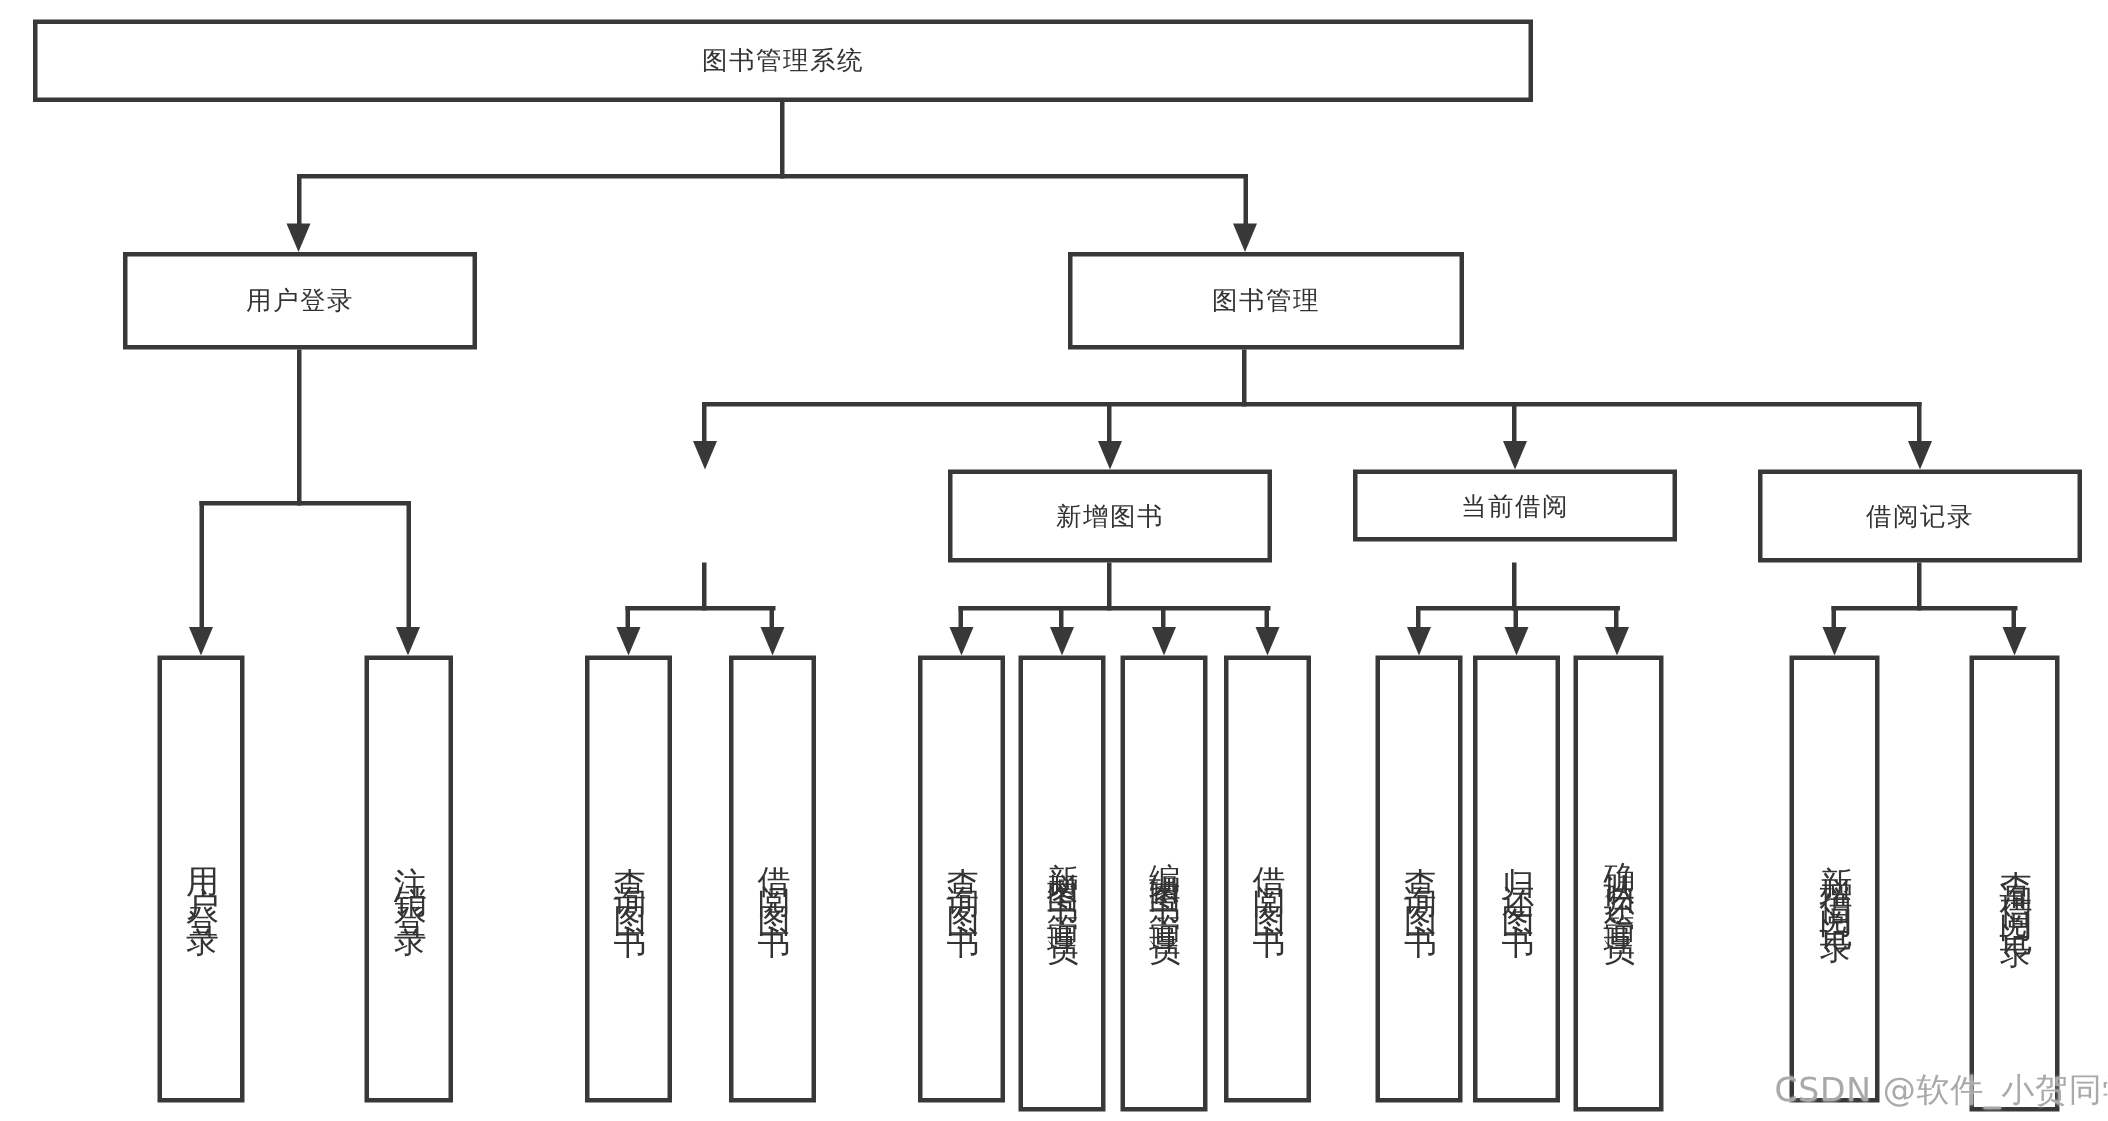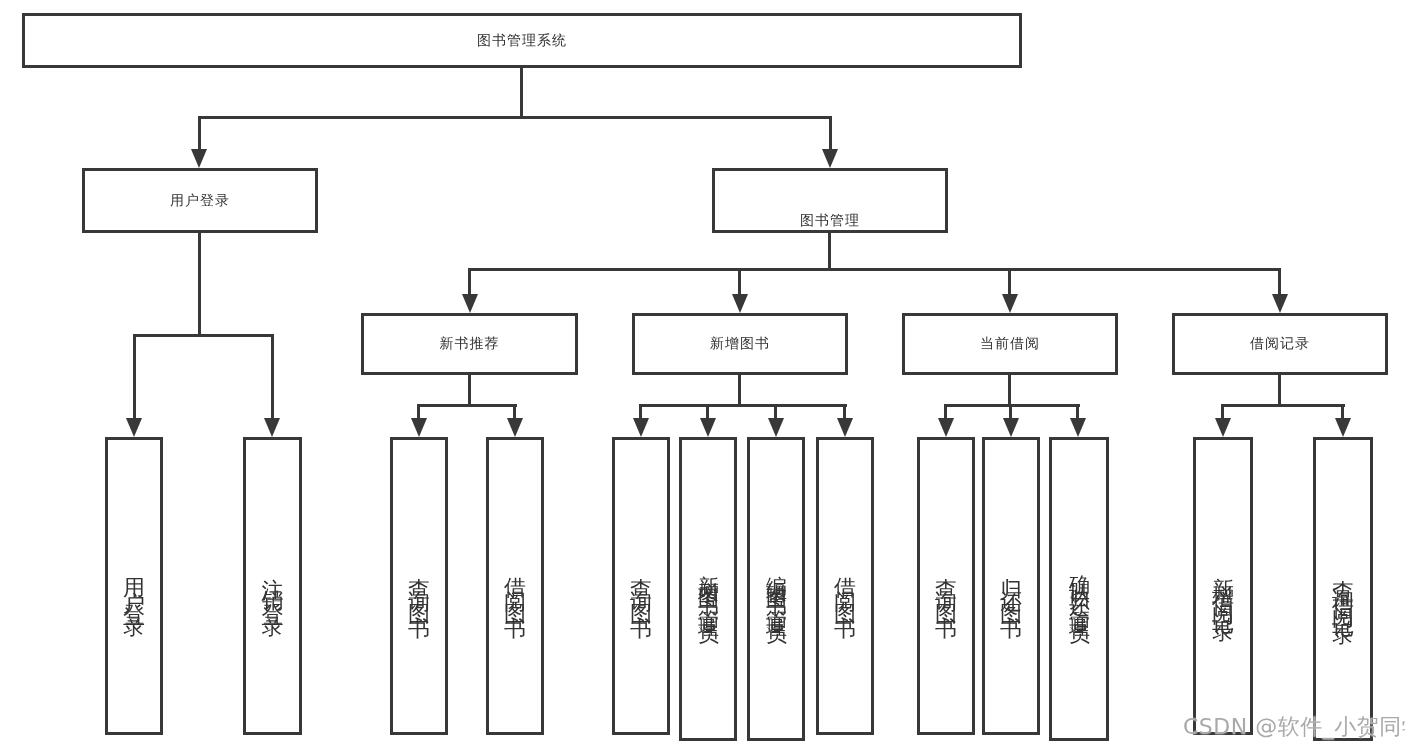--- a/index.html
+++ b/index.html
@@ -11,21 +11,21 @@
   html,body{margin:0;padding:0;background:var(--bg);}
   .stage{
     position:relative;width:1405px;height:747px;background:var(--bg);
     font-family:"DejaVu Sans","Liberation Sans",sans-serif;
     color:var(--text);overflow:hidden;
   }
   .box{
     position:absolute;border:3px solid var(--line);background:#fff;
     box-sizing:border-box;display:flex;align-items:center;justify-content:center;
   }
-  .hlabel{font-size:14px;letter-spacing:1px;white-space:nowrap;}
+  .hlabel{font-size:17px;letter-spacing:1px;white-space:nowrap;}
   .vtext{
     writing-mode:vertical-rl;text-orientation:mixed;
     white-space:nowrap;line-height:1;
   }
   .len4{font-size:22px;letter-spacing:13px;}
   .len6{font-size:22px;letter-spacing:9px;}
   .len9{font-size:21px;letter-spacing:7px;}
   .h-line{position:absolute;height:3px;background:var(--line);}
   .v-line{position:absolute;width:3px;background:var(--line);}
   .arrow{
@@ -51,21 +51,21 @@
   <div class="v-line" style="left:520px;top:68px;height:51px;"></div>
   <div class="h-line" style="left:198px;top:116px;width:634px;"></div>
   <div class="v-line" style="left:198px;top:116px;height:35px;"></div>
   <div class="arrow" style="left:191px;top:149px;"></div>
   <div class="v-line" style="left:829px;top:116px;height:35px;"></div>
   <div class="arrow" style="left:822px;top:149px;"></div>
 
   <div class="box" style="left:82px;top:168px;width:236px;height:65px;">
     <span class="hlabel">用户登录</span>
   </div>
-  <div class="box" style="left:712px;top:168px;width:236px;height:65px;align-items:flex-end;">
+  <div class="box" style="left:712px;top:168px;width:264px;height:65px;">
     <span class="hlabel">图书管理</span>
   </div>
 
   <div class="v-line" style="left:198px;top:233px;height:104px;"></div>
   <div class="h-line" style="left:133px;top:334px;width:141px;"></div>
   <div class="v-line" style="left:133px;top:334px;height:86px;"></div>
   <div class="arrow" style="left:126px;top:418px;"></div>
   <div class="v-line" style="left:271px;top:334px;height:86px;"></div>
   <div class="arrow" style="left:264px;top:418px;"></div>
 
@@ -73,27 +73,24 @@
   <div class="h-line" style="left:468px;top:268px;width:813px;"></div>
   <div class="v-line" style="left:468px;top:268px;height:28px;"></div>
   <div class="arrow" style="left:462px;top:294px;"></div>
   <div class="v-line" style="left:738px;top:268px;height:28px;"></div>
   <div class="arrow" style="left:732px;top:294px;"></div>
   <div class="v-line" style="left:1008px;top:268px;height:28px;"></div>
   <div class="arrow" style="left:1002px;top:294px;"></div>
   <div class="v-line" style="left:1278px;top:268px;height:28px;"></div>
   <div class="arrow" style="left:1272px;top:294px;"></div>
 
-  <div class="box" style="left:361px;top:313px;width:217px;height:62px;">
-    <span class="hlabel">新书推荐</span>
-  </div>
   <div class="box" style="left:632px;top:313px;width:216px;height:62px;">
     <span class="hlabel">新增图书</span>
   </div>
-  <div class="box" style="left:902px;top:313px;width:216px;height:62px;">
+  <div class="box" style="left:902px;top:313px;width:216px;height:48px;">
     <span class="hlabel">当前借阅</span>
   </div>
   <div class="box" style="left:1172px;top:313px;width:216px;height:62px;">
     <span class="hlabel">借阅记录</span>
   </div>
 
   <div class="v-line" style="left:468px;top:375px;height:32px;"></div>
   <div class="h-line" style="left:417px;top:404px;width:100px;"></div>
   <div class="v-line" style="left:417px;top:404px;height:16px;"></div>
   <div class="arrow" style="left:411px;top:418px;"></div>

